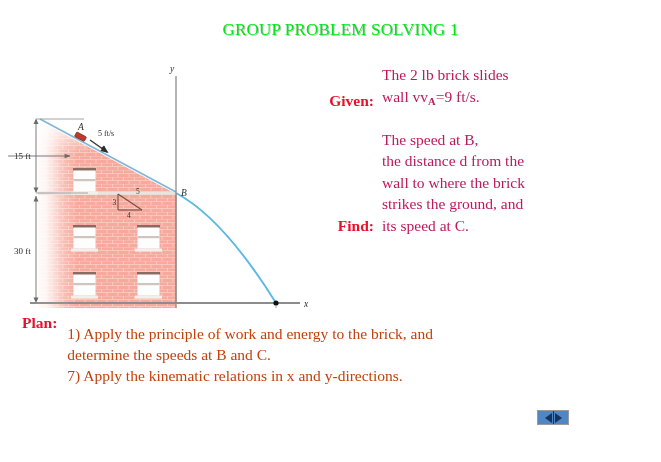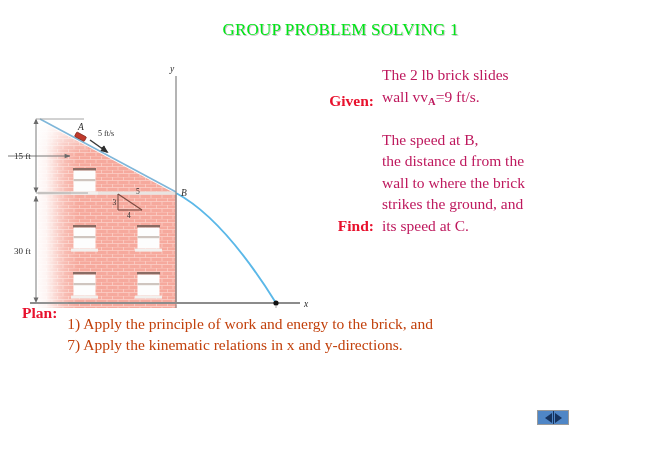--- a/index.html
+++ b/index.html
@@ -75,21 +75,21 @@
     font-size: 10.5px;
     vertical-align: -0.28em;
     font-weight: bold;
   }
   .vsym { font-style: normal; }
 
   
   #plan {
     position: absolute;
     left: 22px;
-    top: 303px;
+    top: 313px;
     width: 600px;
     display: flex;
     align-items: flex-start;
     font-family: Liberation Serif, serif;
   }
   #plan-key {
     color: #e8112d;
     font-weight: bold;
     font-size: 15.5px;
     line-height: 20px;
@@ -301,20 +301,21 @@
       <div>its speed at C.</div>
     </div>
   </div>
 
 </div>
 
 <div id="plan">
   <div id="plan-key">Plan:</div>
   <div id="plan-body">
     <div>1) Apply the principle of work and energy to the brick, and</div>
+    <div>determine the speeds at B and C.</div>
     <div>7) Apply the kinematic relations in x  and  y-directions.</div>
   </div>
 </div>
 
 <div id="nav-widget">
   <span class="nav-tri nav-left"></span>
   <span class="nav-div"></span>
   <span class="nav-tri nav-right"></span>
 </div>
 

